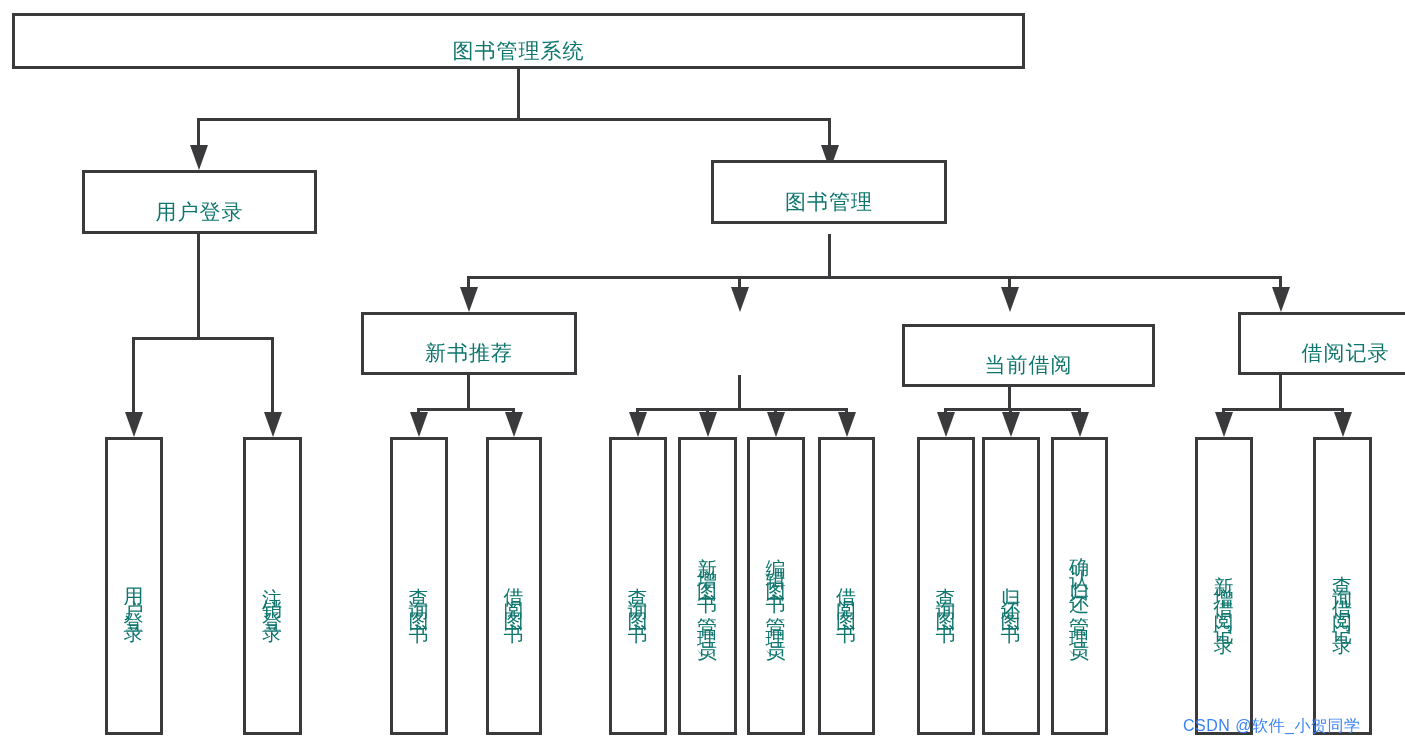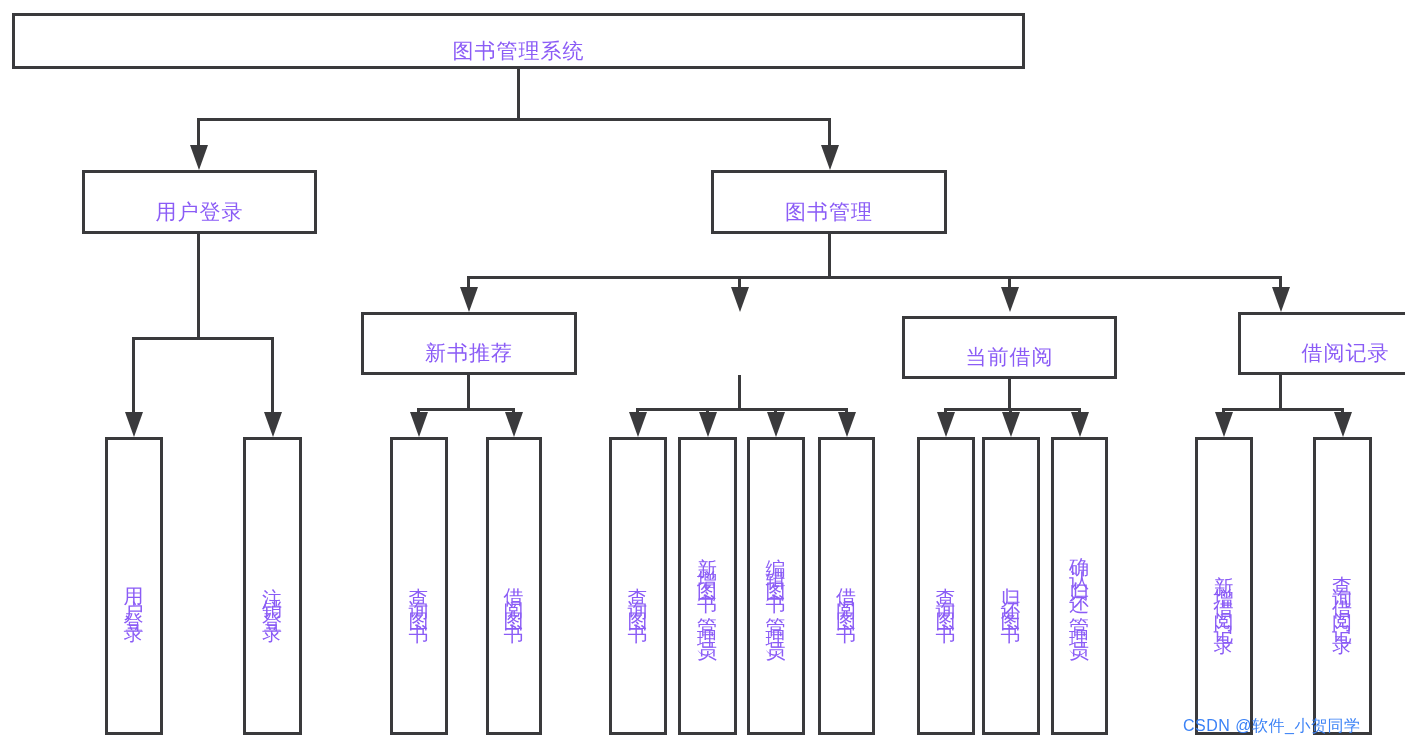--- a/index.html
+++ b/index.html
@@ -14,21 +14,21 @@
   .box{
     position:absolute;
     box-sizing:border-box;
     border:3px solid #3a3a3c;
     background:#ffffff;
     display:flex;
     align-items:center;
     justify-content:center;
   }
   .box .lbl{
-    color:#8b5cf6;
+    color:#0f766e;
     font-size:21px;
     letter-spacing:1px;
     white-space:nowrap;
     margin-top:19px;
   }
   .box.v .lbl{
     writing-mode:vertical-rl;
     text-orientation:mixed;
     font-size:20px;
     letter-spacing:12px;
@@ -104,28 +104,28 @@
   <div class="arrow" style="left:1222px;top:408px;height:4px"></div>
   <div class="arrow" style="left:1341px;top:408px;height:4px"></div>
 
   <div class="box" style="left:12px;top:13px;width:1013px;height:56px">
     <span class="lbl">图书管理系统</span>
   </div>
 
   <div class="box" style="left:82px;top:170px;width:235px;height:64px">
     <span class="lbl">用户登录</span>
   </div>
-  <div class="box" style="left:711px;top:170px;width:236px;height:64px">
+  <div class="box" style="left:711px;top:160px;width:236px;height:64px">
     <span class="lbl">图书管理</span>
   </div>
 
   <div class="box" style="left:361px;top:312px;width:216px;height:63px">
     <span class="lbl">新书推荐</span>
   </div>
-  <div class="box" style="left:902px;top:316px;width:215px;height:63px">
+  <div class="box" style="left:902px;top:324px;width:253px;height:63px">
     <span class="lbl">当前借阅</span>
   </div>
   <div class="box" style="left:1238px;top:312px;width:215px;height:63px">
     <span class="lbl">借阅记录</span>
   </div>
 
   <div class="box v" style="left:105px;top:437px;width:58px;height:298px">
     <span class="lbl">用户登录</span>
   </div>
   <div class="box v" style="left:243px;top:437px;width:59px;height:298px">

